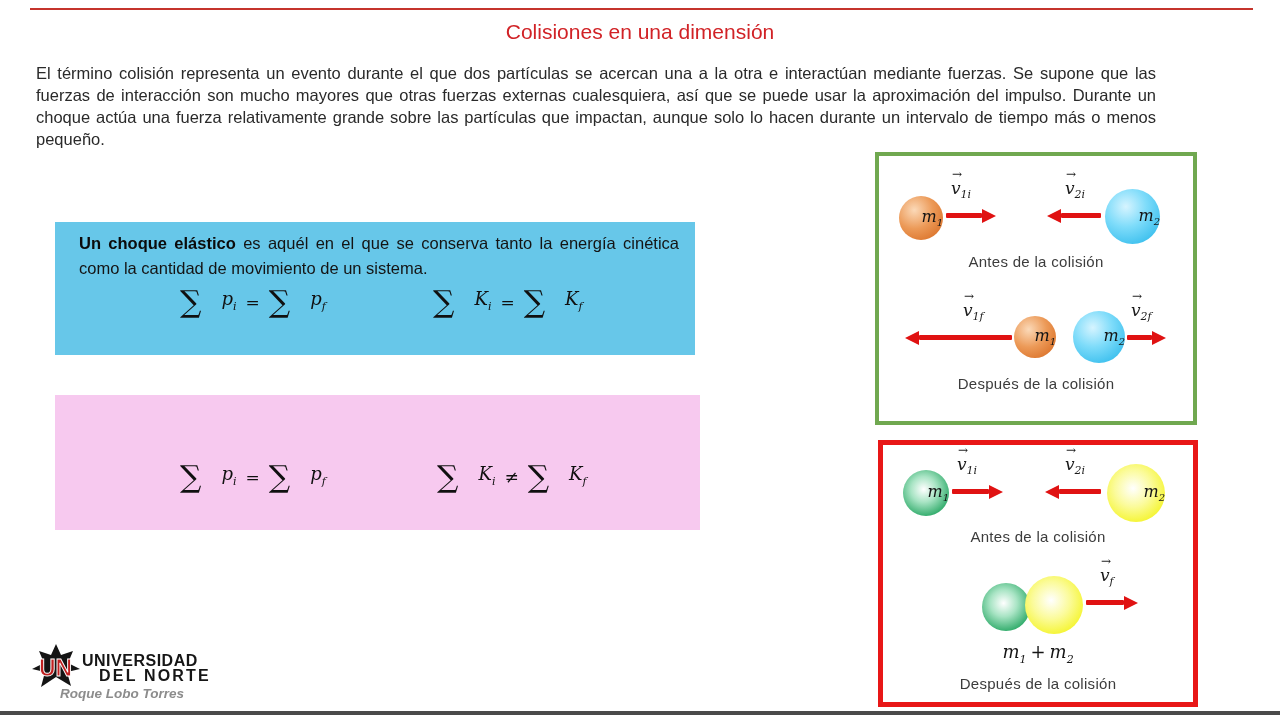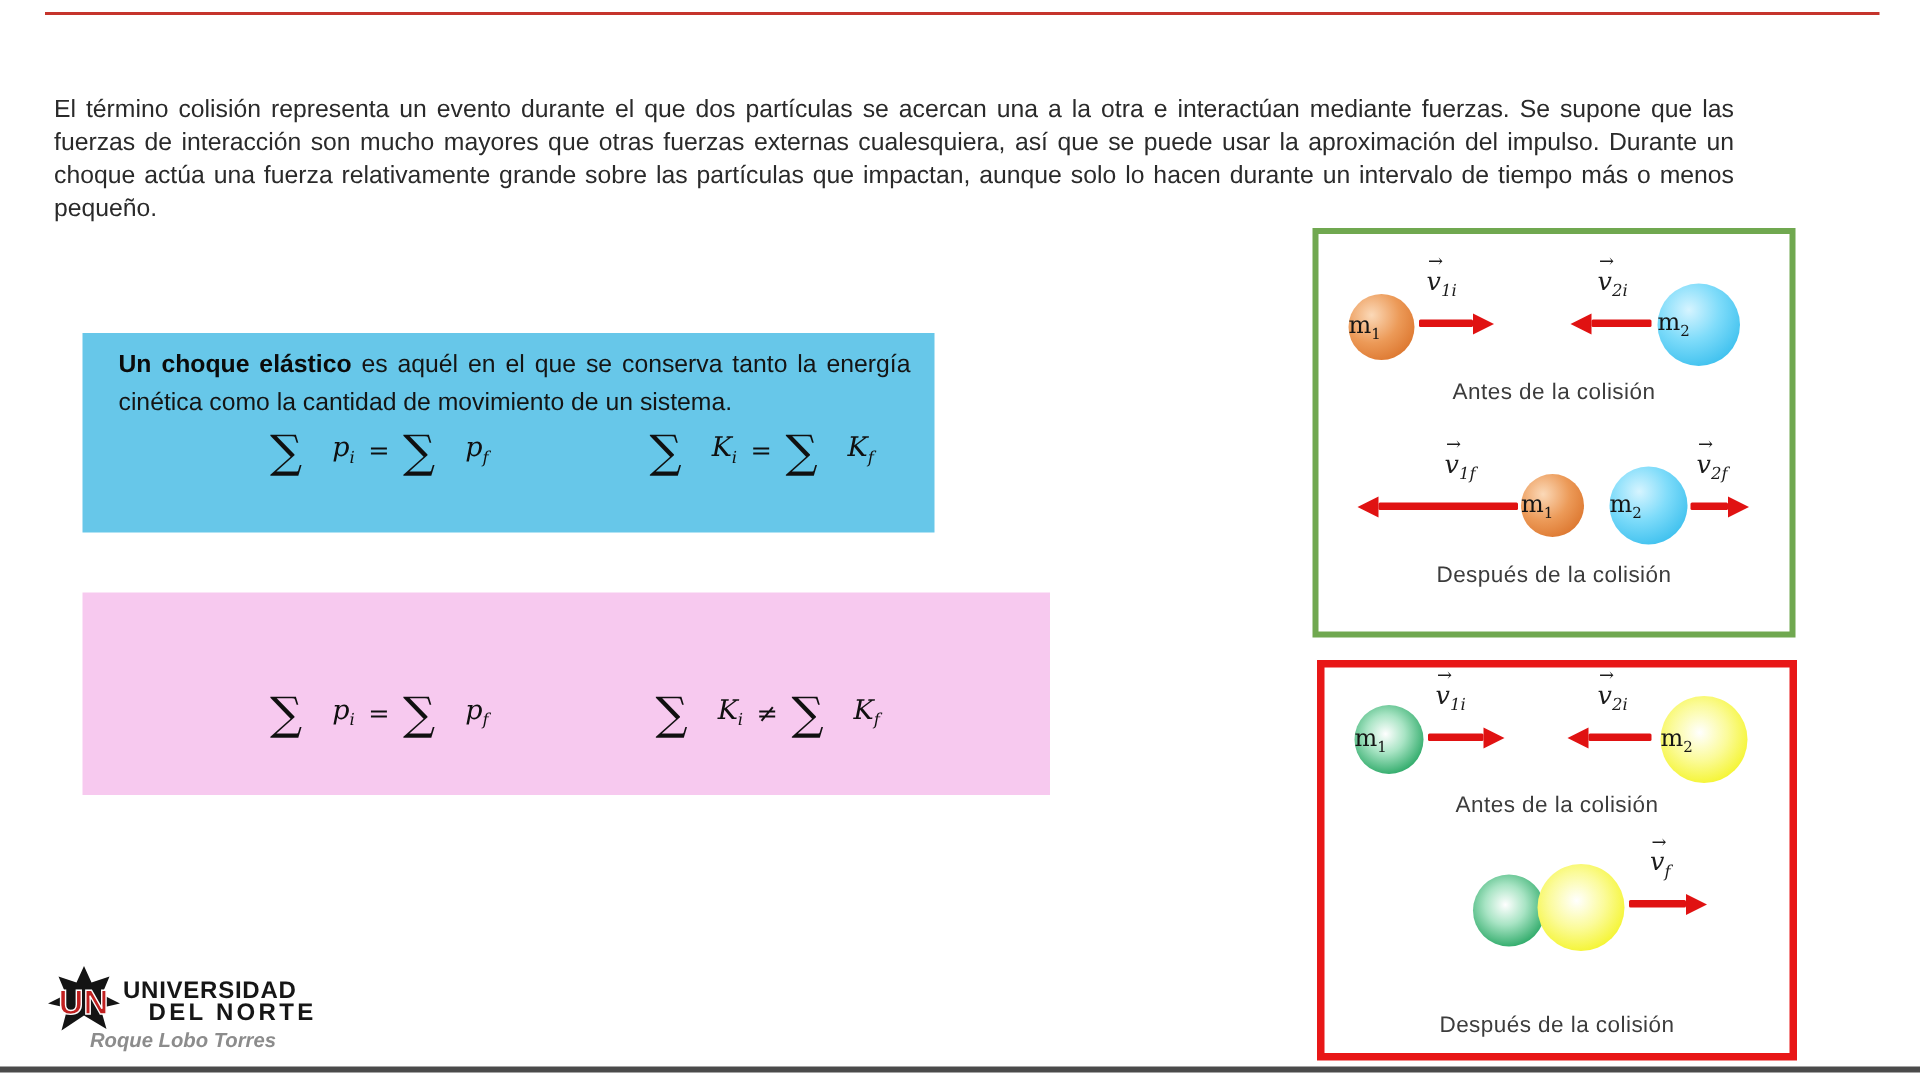--- a/index.html
+++ b/index.html
@@ -12,39 +12,39 @@
   .title{position:absolute;left:0;top:20px;width:1280px;margin:0;text-align:center;
          font-size:21px;font-weight:400;color:#d12226;}
 
   .para{position:absolute;left:36px;width:1120px;margin:0;font-size:16.5px;line-height:22px;color:#2a2a2a;}
   .p1{top:62px;text-align:justify;}
   .p2{top:174px;}
 
   .defbox{position:absolute;font-size:16.5px;line-height:25px;color:#141414;}
   .defbox .txt{margin:0;padding:9px 16px 0 24px;text-align:justify;}
   .defbox .txt b{color:#0b0b0b;}
-  .blue{left:55px;top:222px;width:568px;height:133px;background:#67c7e9;}
+  .blue{left:55px;top:222px;width:640px;height:133px;background:#67c7e9;}
   .pink{left:55px;top:395px;width:645px;height:135px;background:#f7c9ef;}
   .green{left:185px;top:575px;width:640px;height:85px;background:#cfeccd;}
   .green .txt{padding:8px 14px 0 14px;line-height:24px;}
 
   .formula{position:absolute;display:flex;align-items:center;font-family:"DejaVu Serif",serif;color:#101010;}
   .sigma{font-size:30px;line-height:1;font-style:normal;}
   .fvar{font-style:italic;font-size:18px;margin-left:20px;}
   .fvar sub{font-size:11px;}
   .fop{font-size:17px;margin:0 9px;}
   .blue .f1{left:125px;top:64px;} .blue .f2{left:378px;top:64px;}
   .pink .f1{left:125px;top:66px;} .pink .f2{left:382px;top:66px;}
 
   .diagram{position:absolute;background:#fff;}
   .dgreen{left:875px;top:152px;width:314px;height:265px;border:4px solid #70a850;}
   .dred{left:878px;top:440px;width:310px;height:257px;border:5px solid #e81717;}
 
-  .ball{position:absolute;border-radius:50%;display:flex;align-items:center;justify-content:flex-start;
-        font-family:"DejaVu Serif",serif;font-size:16px;color:#151515;}
+  .ball{position:absolute;border-radius:50%;display:flex;align-items:center;justify-content:flex-end;
+        font-family:"DejaVu Serif",serif;font-style:italic;font-size:16px;color:#151515;}
   .ball sub{font-size:10px;}
   .b-orange{background:radial-gradient(circle at 35% 32%, #fbd9b8, #ec9a58 45%, #df7c35 75%, #c9661f);}
   .b-blue{background:radial-gradient(circle at 38% 32%, #d6f4ff, #7fdcfa 40%, #3dc0ee 80%, #25a8da);}
   .b-green{background:radial-gradient(circle at 45% 42%, #ffffff, #a8e4c4 35%, #21a45f 80%, #128a4a);}
   .b-yellow{background:radial-gradient(circle at 45% 42%, #ffffff, #fbfb9a 40%, #f3f316 85%, #e3e300);}
 
   .arr{position:absolute;height:5px;background:#e01212;border-radius:1px;}
   .arr::after{content:"";position:absolute;top:50%;transform:translateY(-50%);width:0;height:0;
               border-top:7px solid transparent;border-bottom:7px solid transparent;}
   .arr.r::after{left:100%;border-left:14px solid #e01212;}
@@ -67,20 +67,21 @@
   .uni-text .l2{letter-spacing:2.2px;margin-left:17px;}
   .author{position:absolute;left:60px;top:686px;font-style:italic;font-weight:bold;color:#8c8c8c;font-size:13.5px;}
 </style>
 </head>
 <body>
 
 <div class="stage">
 
   <div class="top-rule"></div>
 
+  <h1 class="title">Colisiones en una dimensión</h1>
 
   <p class="para p1">El término colisión representa un evento durante el que dos partículas se acercan una a la otra e interactúan mediante fuerzas. Se supone que las fuerzas de interacción son mucho mayores que otras fuerzas externas cualesquiera, así que se puede usar la aproximación del impulso. Durante un choque actúa una fuerza relativamente grande sobre las partículas que impactan, aunque solo lo hacen durante un intervalo de tiempo más o menos pequeño.</p>
 
   <div class="defbox blue">
     <p class="txt"><b>Un choque elástico</b><span> es aquél en el que se conserva tanto la energía cinética como la cantidad de movimiento de un sistema.</span></p>
     <div class="formula f1">
       <span class="sigma">∑</span>
       <span class="fvar"><span>p</span><sub>i</sub></span>
       <span class="fop">=</span>
       <span class="sigma">∑</span>
@@ -149,20 +150,23 @@
     <span class="vec" style="left:182px;top:9px;"><span class="varrow">→</span><span>v</span><sub>2i</sub></span>
     <div class="ball b-yellow" style="left:224px;top:19px;width:58px;height:58px;">
       <span><span>m</span><sub>2</sub></span>
     </div>
     <div class="cap" style="top:83px;">Antes de la colisión</div>
 
     <div class="ball b-green" style="left:99px;top:138px;width:48px;height:48px;"></div>
     <div class="ball b-yellow" style="left:142px;top:131px;width:58px;height:58px;"></div>
     <div class="arr r" style="left:203px;top:155px;width:38px;"></div>
     <span class="vec" style="left:217px;top:120px;"><span class="varrow">→</span><span>v</span><sub>f</sub></span>
+    <div class="mcombo" style="top:196px;">
+      <span>m</span><sub>1</sub><span class="plus">+</span><span>m</span><sub>2</sub>
+    </div>
     <div class="cap" style="top:230px;">Después de la colisión</div>
   </div>
 
   <svg class="logo-star" width="48" height="46" viewBox="0 0 48 46">
     <polygon points="24,0 29,11 41,7 36,19 48,25 35,28 39,42 24,33 9,43 13,28 0,25 12,19 7,7 19,11" fill="#141414"></polygon>
     <text x="7" y="32" font-family="Liberation Sans, sans-serif" font-size="23" font-weight="bold" fill="#c02020" stroke="#ffffff" stroke-width="0.9">UN</text>
   </svg>
   <div class="uni-text">
     <div class="l1">UNIVERSIDAD</div>
     <div class="l2">DEL NORTE</div>

